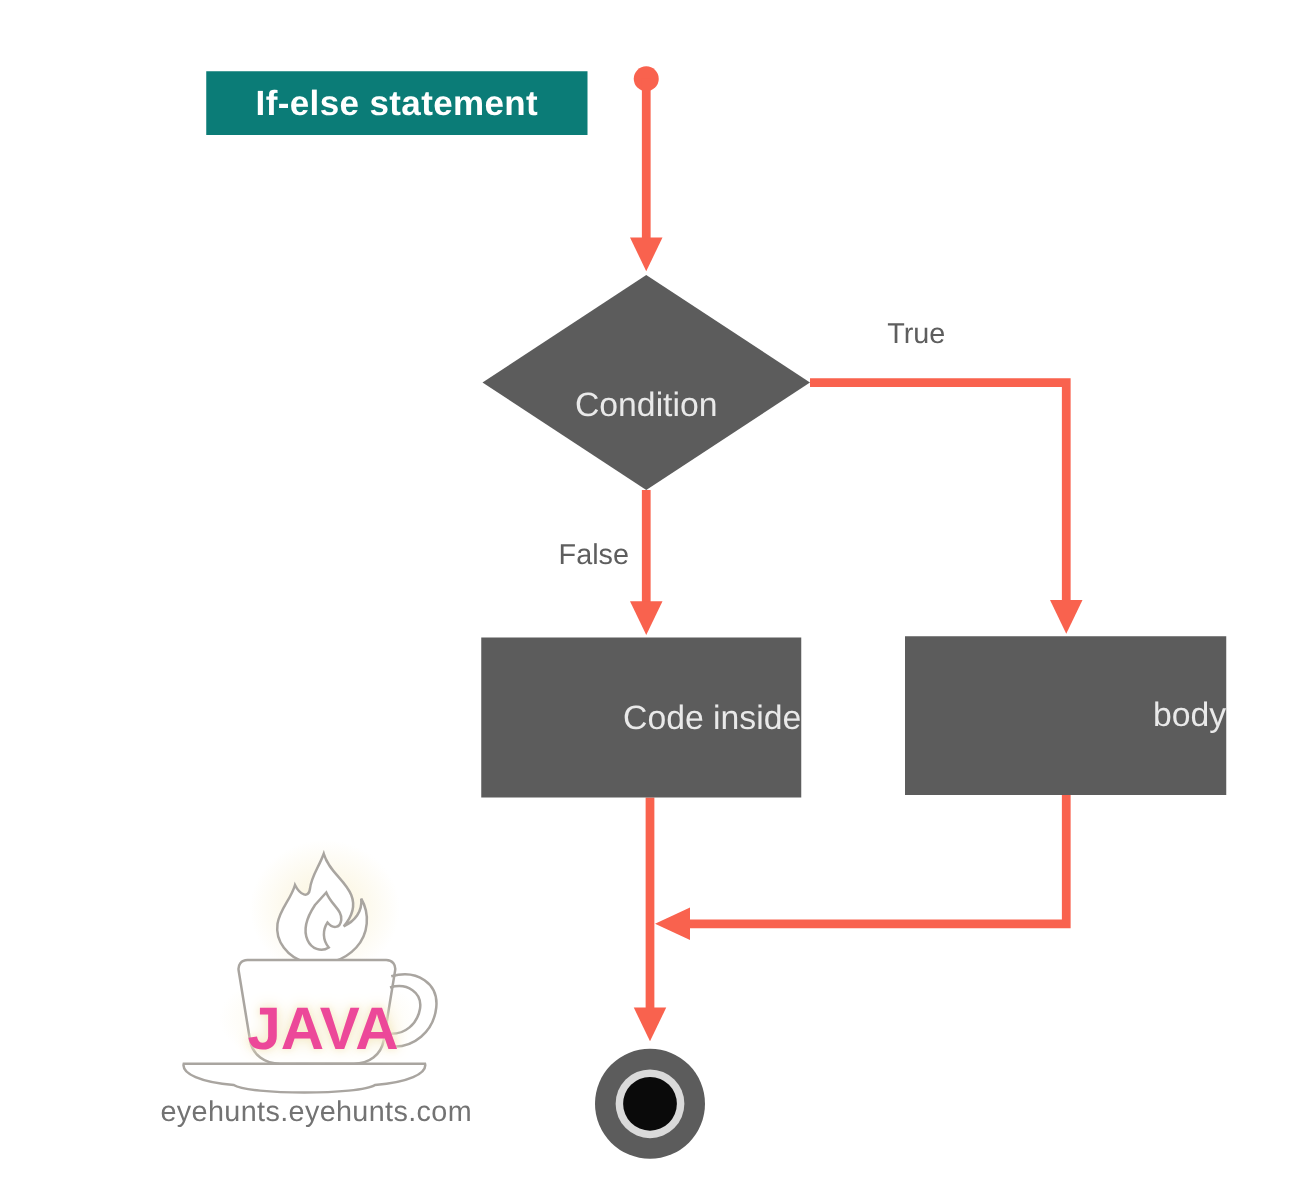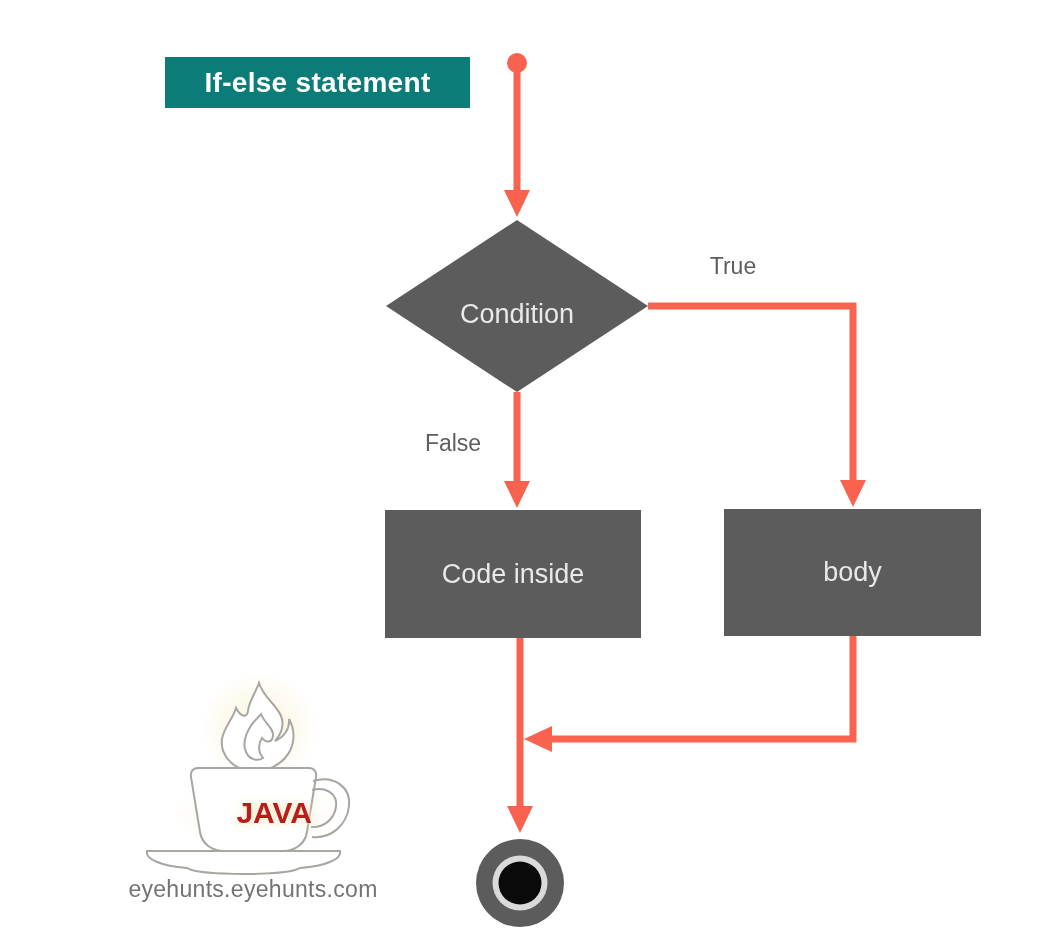--- a/index.html
+++ b/index.html
@@ -21,61 +21,61 @@
     display: flex; align-items: center; justify-content: center;
     font-size: 28px; font-weight: 700; letter-spacing: 0.3px;
     z-index: 3;
   }
 
   
   svg.flow { position: absolute; left: 0; top: 0; z-index: 1; }
 
   
   .condition-label {
-    position: absolute; left: 387px; top: 228px;
+    position: absolute; left: 387px; top: 238px;
     width: 260px; height: 172px;
     display: flex; align-items: center; justify-content: center;
     color: #e9e9e9; font-size: 27px; z-index: 2;
   }
   .branch-label {
     position: absolute; width: 100px; text-align: center;
     color: #5e5e5e; font-size: 23px; z-index: 2;
   }
   .true-label  { left: 683px; top: 253px; }
-  .false-label { left: 403px; top: 430px; }
+  .false-label { left: 425px; top: 430px; }
 
   .proc-box {
     position: absolute;
     background: #5c5c5c;
     color: #e9e9e9;
     font-size: 27px; line-height: 39px;
     display: flex; flex-direction: column;
-    align-items: center; justify-content: center;
+    align-items: flex-end; justify-content: center;
     text-align: center;
     z-index: 2;
   }
   .else-box { left: 385px; top: 510px; width: 256px; height: 128px; }
   .if-box   { left: 724px; top: 509px; width: 257px; height: 127px; }
   .u { text-decoration: underline; text-decoration-thickness: 2px; text-underline-offset: 4px; }
 
   
   .glow-flame {
     position: absolute; left: 200px; top: 672px; width: 120px; height: 110px;
     background: radial-gradient(closest-side, rgba(249,240,208,0.85), rgba(249,240,208,0));
     z-index: 0;
   }
   .glow-cup {
     position: absolute; left: 175px; top: 775px; width: 160px; height: 80px;
     background: radial-gradient(closest-side, rgba(249,240,208,0.75), rgba(249,240,208,0));
     z-index: 0;
   }
   .java-brand {
     position: absolute; left: 198px; top: 796px; width: 114px;
-    text-align: right;
-    color: #b91c1c; font-size: 30px; font-weight: 700;
+    text-align: center;
+    color: #ec4899; font-size: 48px; font-weight: 700;
     text-shadow: 0 0 6px #f6ecc8, 0 0 14px #f3e7c0;
     z-index: 2;
   }
   .site-text {
     position: absolute; left: 103px; top: 876px; width: 300px;
     text-align: center;
     color: #737373; font-size: 23px; letter-spacing: 0.3px;
     z-index: 2;
   }
 </style>

